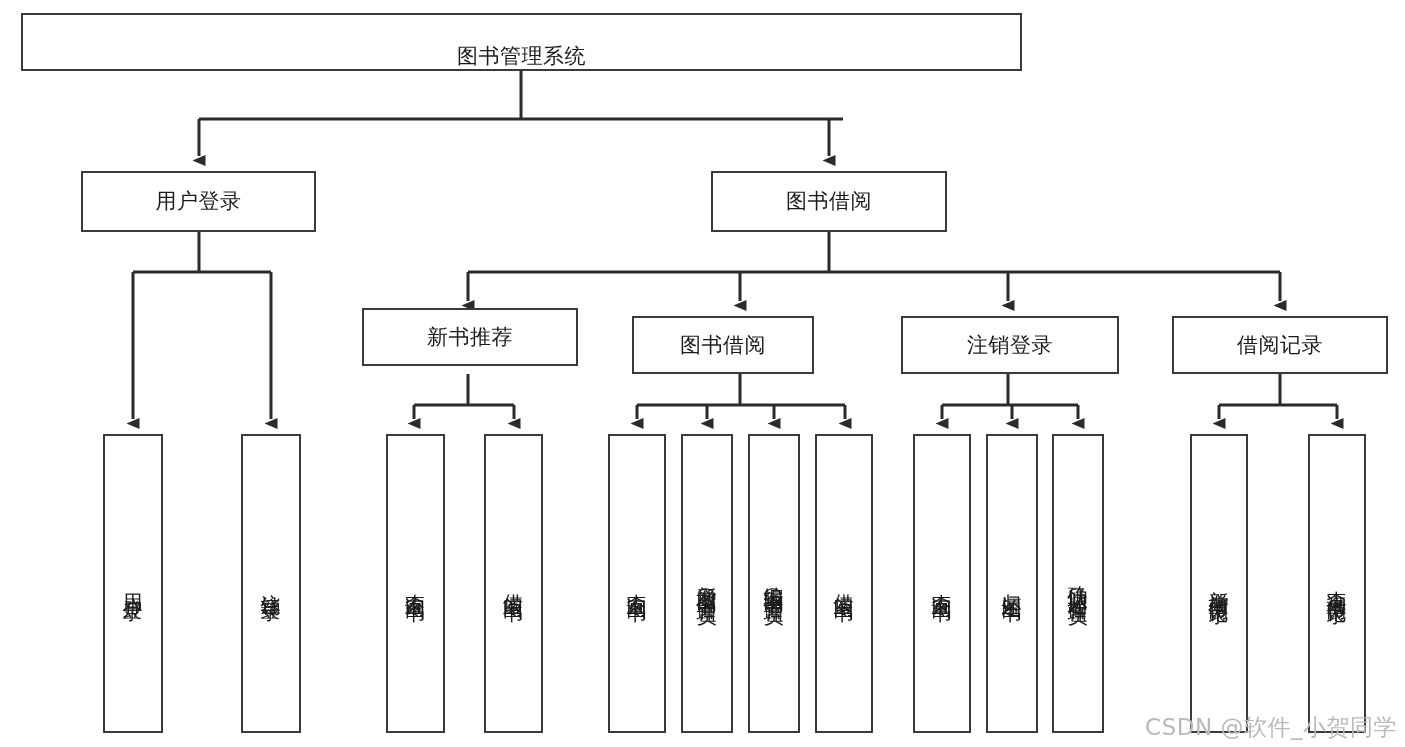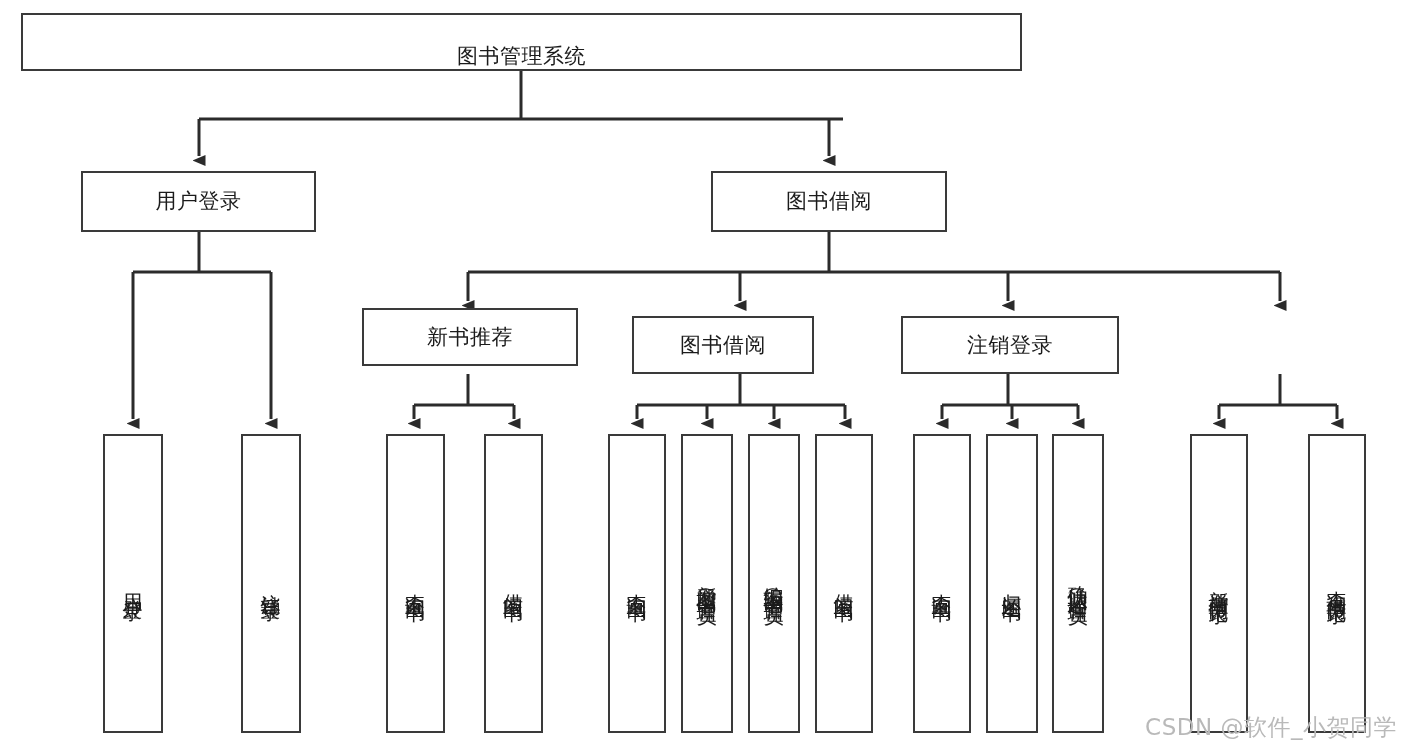--- a/index.html
+++ b/index.html
@@ -140,20 +140,23 @@
   </div>
 
   <div class="node-box" style="left:632px; top:316px; width:182px; height:58px;">
     <span class="node-label">图书借阅</span>
   </div>
 
   <div class="node-box" style="left:901px; top:316px; width:218px; height:58px;">
     <span class="node-label">注销登录</span>
   </div>
 
+  <div class="node-box" style="left:1172px; top:316px; width:216px; height:58px;">
+    <span class="node-label">借阅记录</span>
+  </div>
 
   <div class="node-box leaf" style="left:103px; top:434px; width:60px; height:299px;">
     <span class="node-label">用户登录</span>
   </div>
 
   <div class="node-box leaf" style="left:241px; top:434px; width:60px; height:299px;">
     <span class="node-label">注销登录</span>
   </div>
 
   <div class="node-box leaf" style="left:386px; top:434px; width:59px; height:299px;">

